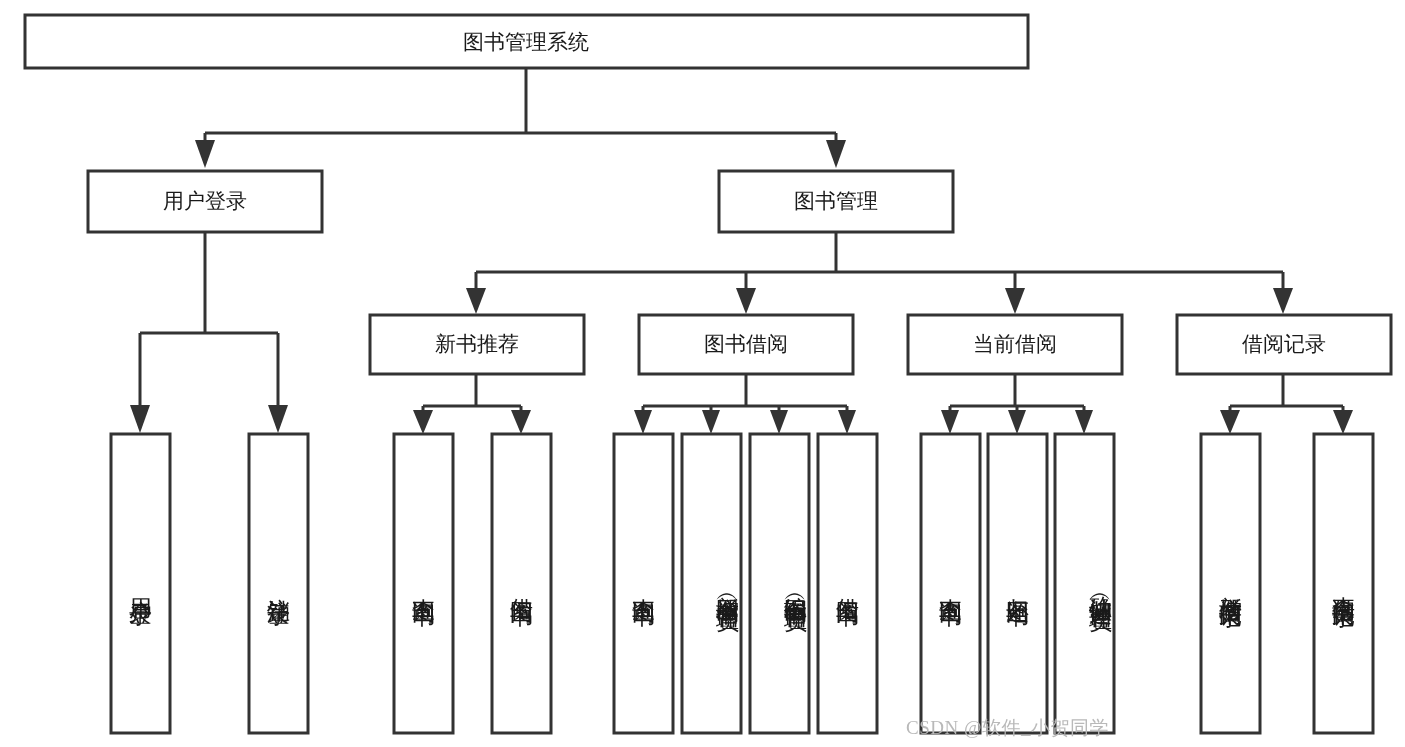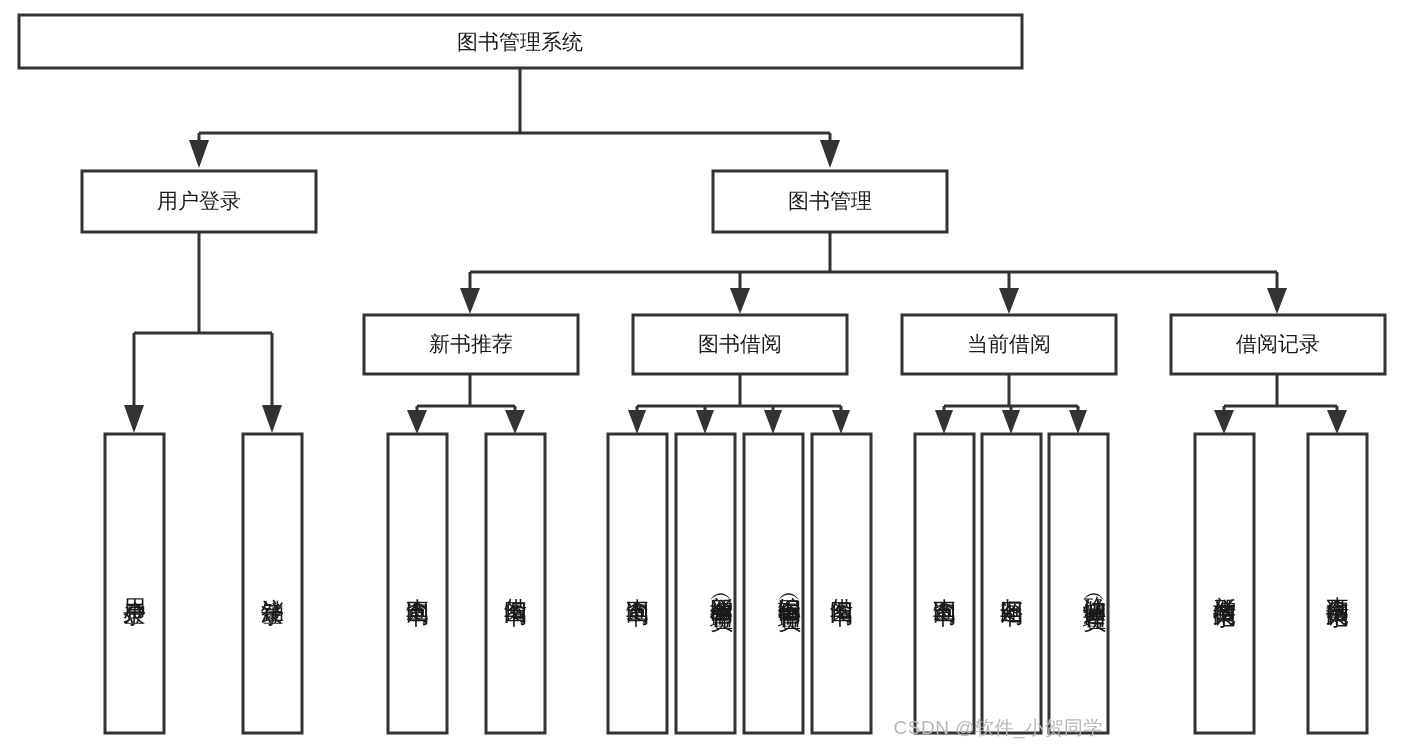--- a/index.html
+++ b/index.html
@@ -9,21 +9,21 @@
   }
   body {
     width: 1405px;
     height: 747px;
     font-family: "Liberation Sans", "DejaVu Sans", sans-serif;
     position: relative;
     overflow: hidden;
   }
   #diagram-root {
     position: absolute;
-    left: 0; top: 0;
+    left: 6px; top: 0;
     width: 1113px;
     height: 747px;
   }
   svg.flow {
     display: block;
     width: 1405px;
     height: 747px;
   }
   .box-rect {
     fill: #ffffff;
@@ -57,21 +57,21 @@
     color: #1a1a1a;
     letter-spacing: 2px;
     text-align: center;
     white-space: nowrap;
     pointer-events: none;
   }
   #watermark {
     position: absolute;
     right: 10px;
     bottom: 6px;
-    font-family: Liberation Sans, sans-serif;
+    font-family: Liberation Serif, serif;
     font-size: 19px;
     color: #b9b9b9;
     white-space: nowrap;
     letter-spacing: 0.5px;
   }
 </style>
 </head>
 <body>
 
 <div id="diagram-root">

